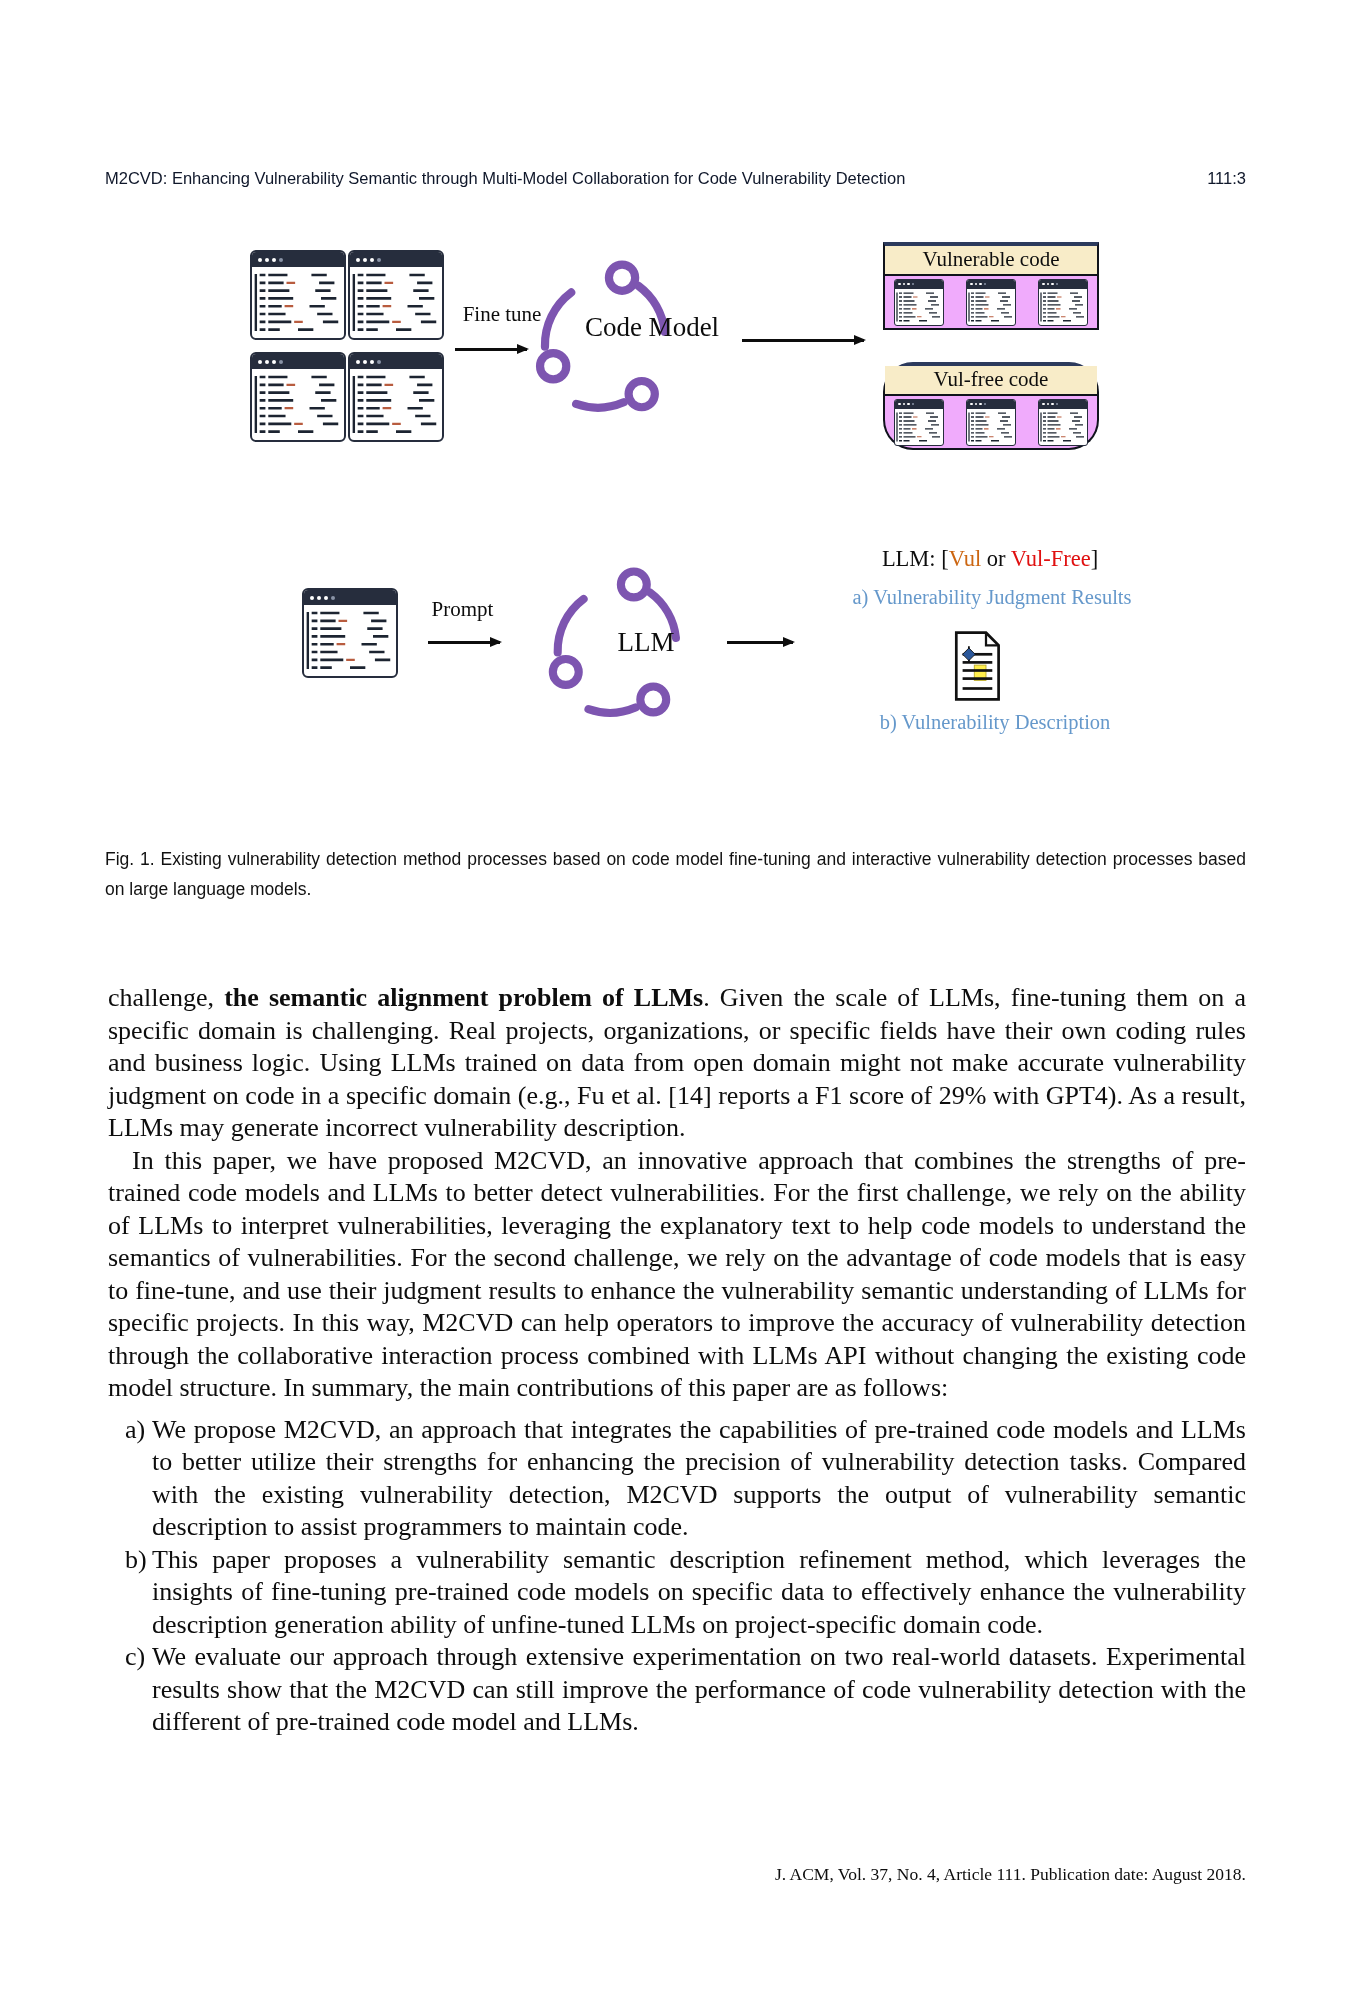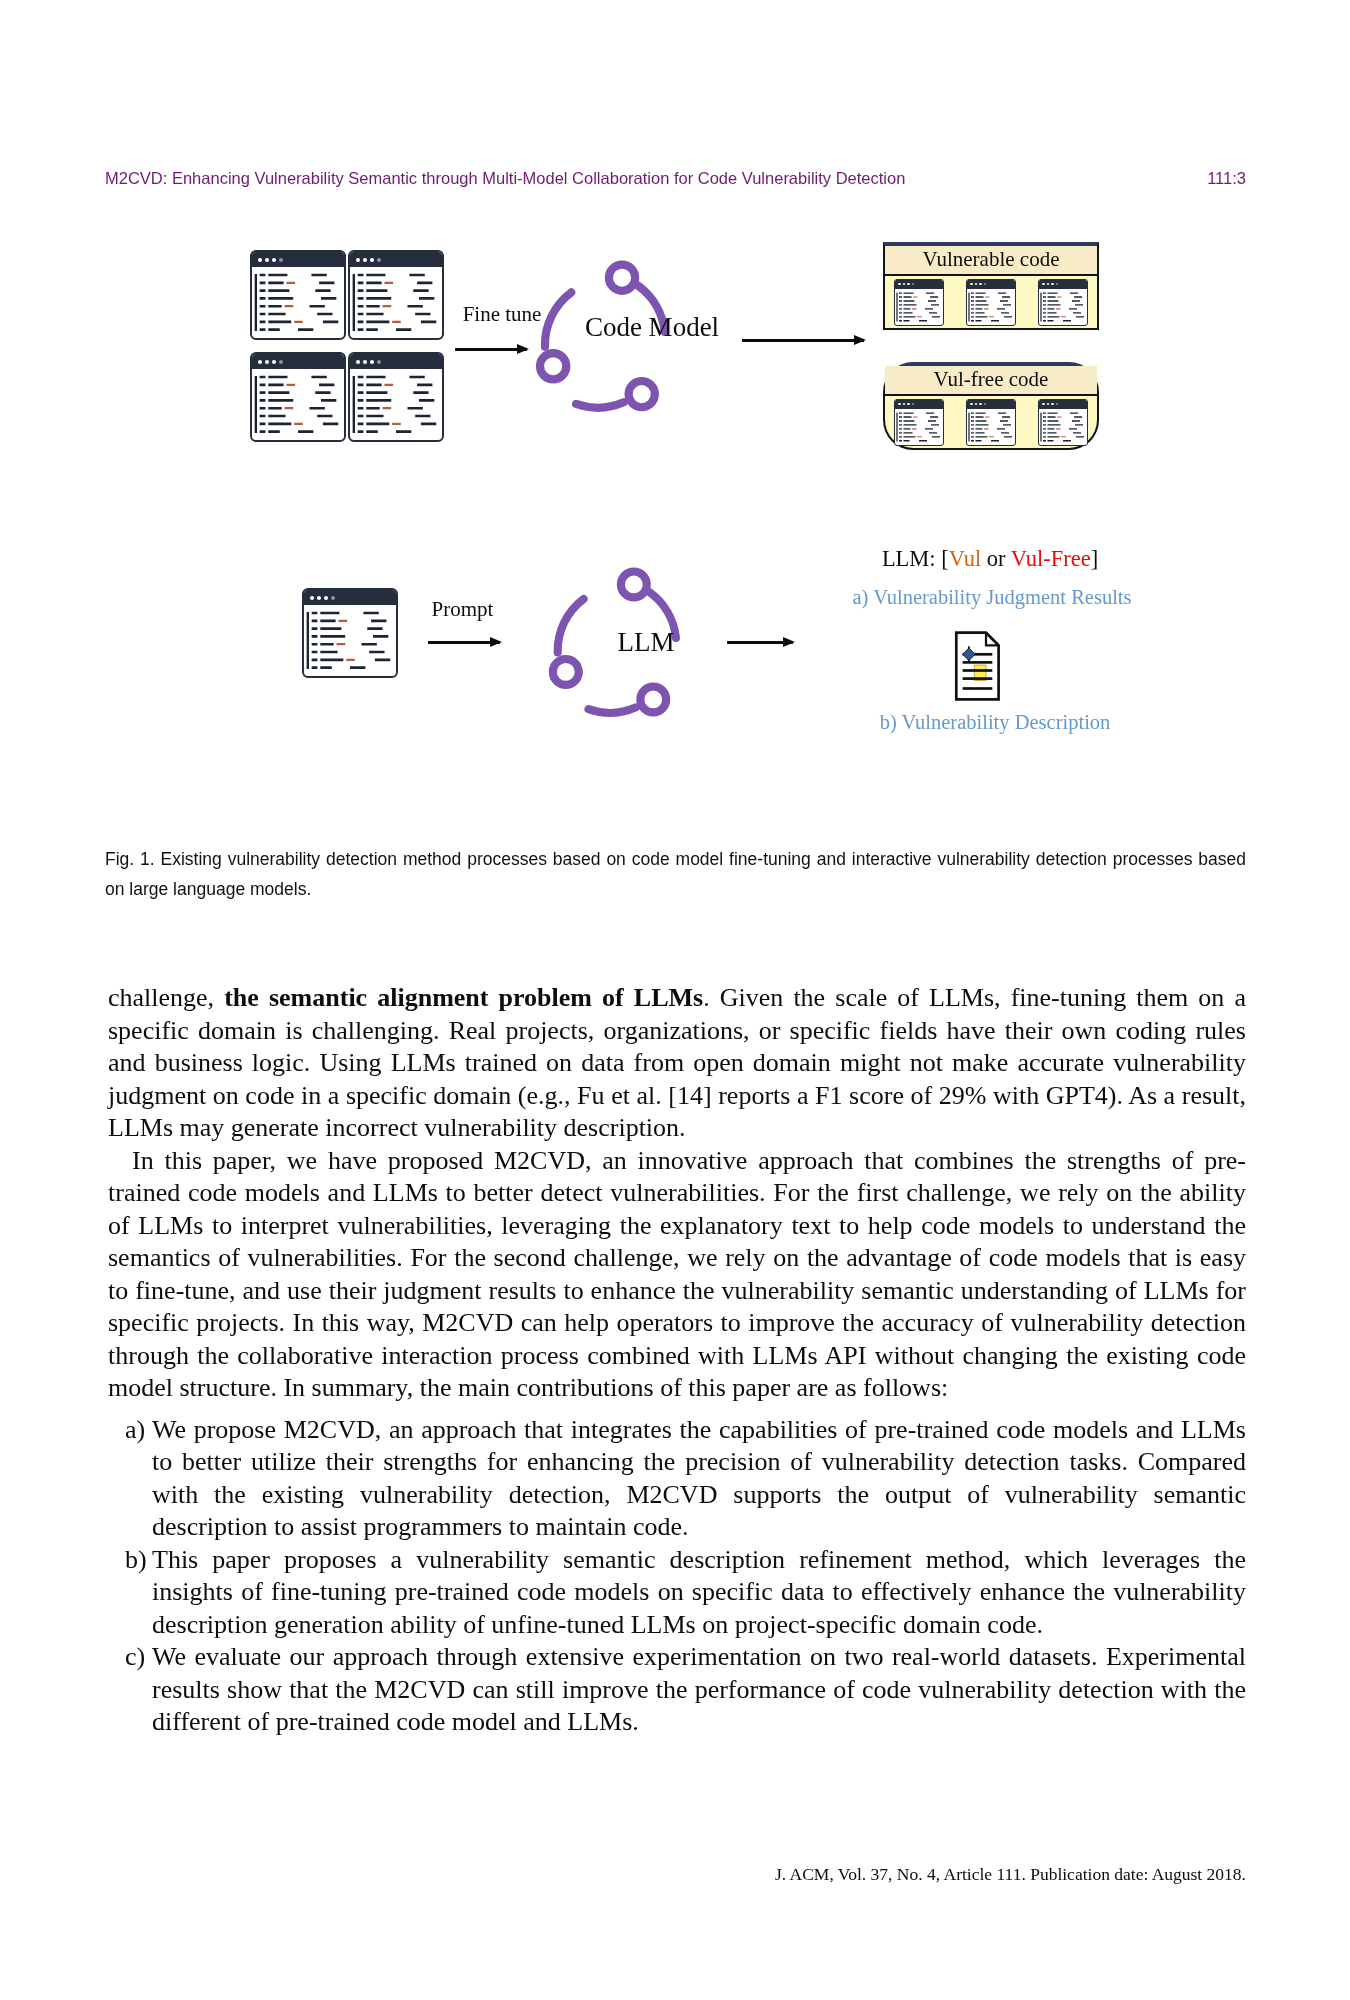--- a/index.html
+++ b/index.html
@@ -16,21 +16,21 @@
   html,body{margin:0;padding:0;background:#888;}
   #page{
     position:relative;width:1350px;height:2000px;background:#ffffff;
     margin:0 auto;overflow:hidden;color:var(--ink);
   }
 
   
   #running-head{
     position:absolute;left:105px;top:169px;width:1141px;
     display:flex;justify-content:space-between;align-items:baseline;
-    font-family:"Liberation Sans",sans-serif;font-size:16.5px;color:#701a75;
+    font-family:"Liberation Sans",sans-serif;font-size:16.5px;color:#0f172a;
   }
   #running-head .pgnum{margin-left:30px;white-space:nowrap;}
 
   
   .code-window{position:absolute;background:#fff;border:2px solid var(--bar);border-radius:6px;overflow:hidden;}
   .cw-bar{height:15px;background:var(--bar);display:flex;align-items:center;gap:3px;padding:0 6px;}
   .cw-bar i{width:4px;height:4px;border-radius:50%;background:#fff;display:block;}
   .cw-bar i:last-child{background:#8a93a6;}
   .cw-body{position:absolute;left:0;right:0;bottom:0;top:15px;}
   svg.cw-lines{width:100%;height:100%;display:block;}
@@ -47,21 +47,21 @@
 
   
   .cycle{position:absolute;}
   .cycle path{fill:none;stroke:var(--purple);stroke-width:5;stroke-linecap:round;}
   .cycle circle{fill:#fff;stroke:var(--purple);stroke-width:5;}
 
   .fig-label{position:absolute;font-family:"Liberation Serif",serif;font-size:21px;color:var(--ink);text-align:center;}
   .model-label{position:absolute;font-family:"Liberation Serif",serif;font-size:27px;color:var(--ink);text-align:center;z-index:3;}
 
   
-  .codebox{position:absolute;width:216px;background:#fef9c3;border:2.5px solid #10131c;border-top:4px solid #2c3a5c;box-sizing:border-box;}
+  .codebox{position:absolute;width:216px;background:#f0abfc;border:2.5px solid #10131c;border-top:4px solid #2c3a5c;box-sizing:border-box;}
   .codebox-header{background:var(--cream);border-bottom:2.5px solid #10131c;text-align:center;
     font-family:"Liberation Serif",serif;font-size:21px;padding:1px 0 2px;}
   .codebox-body{position:relative;height:52px;display:flex;justify-content:space-between;align-items:center;padding:0 9px;}
 
   .subcaption{position:absolute;left:0;width:1350px;text-align:center;
     font-family:"Liberation Serif",serif;font-size:23px;color:var(--ink);}
 
   
   #llm-output-line{position:absolute;left:845px;top:546px;width:290px;text-align:center;
     font-family:"Liberation Serif",serif;font-size:22.5px;white-space:nowrap;}

